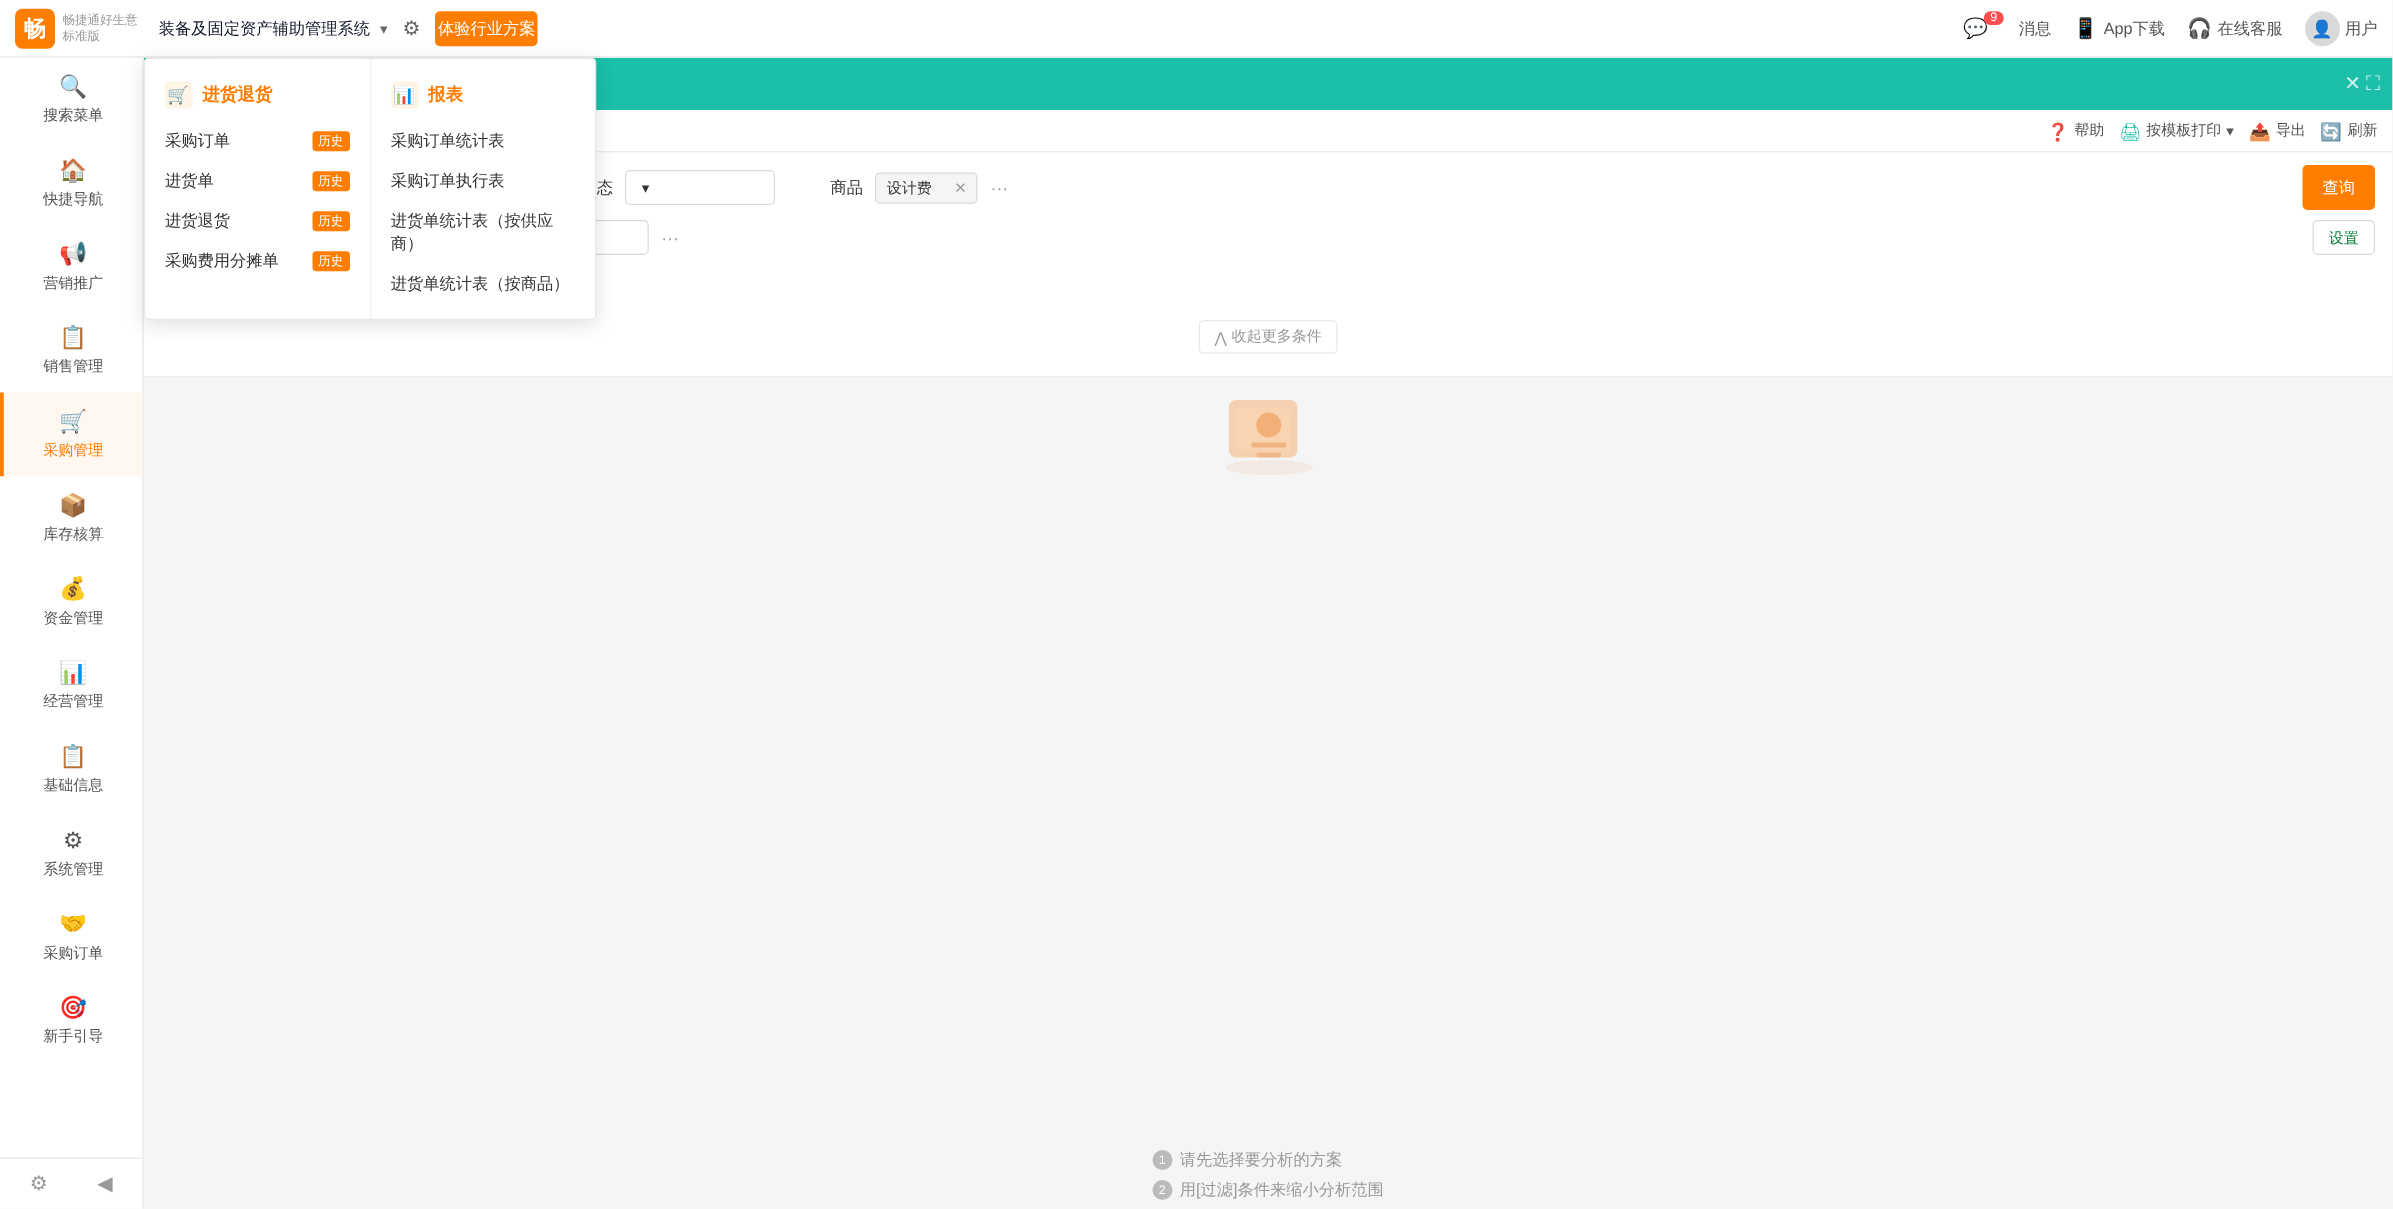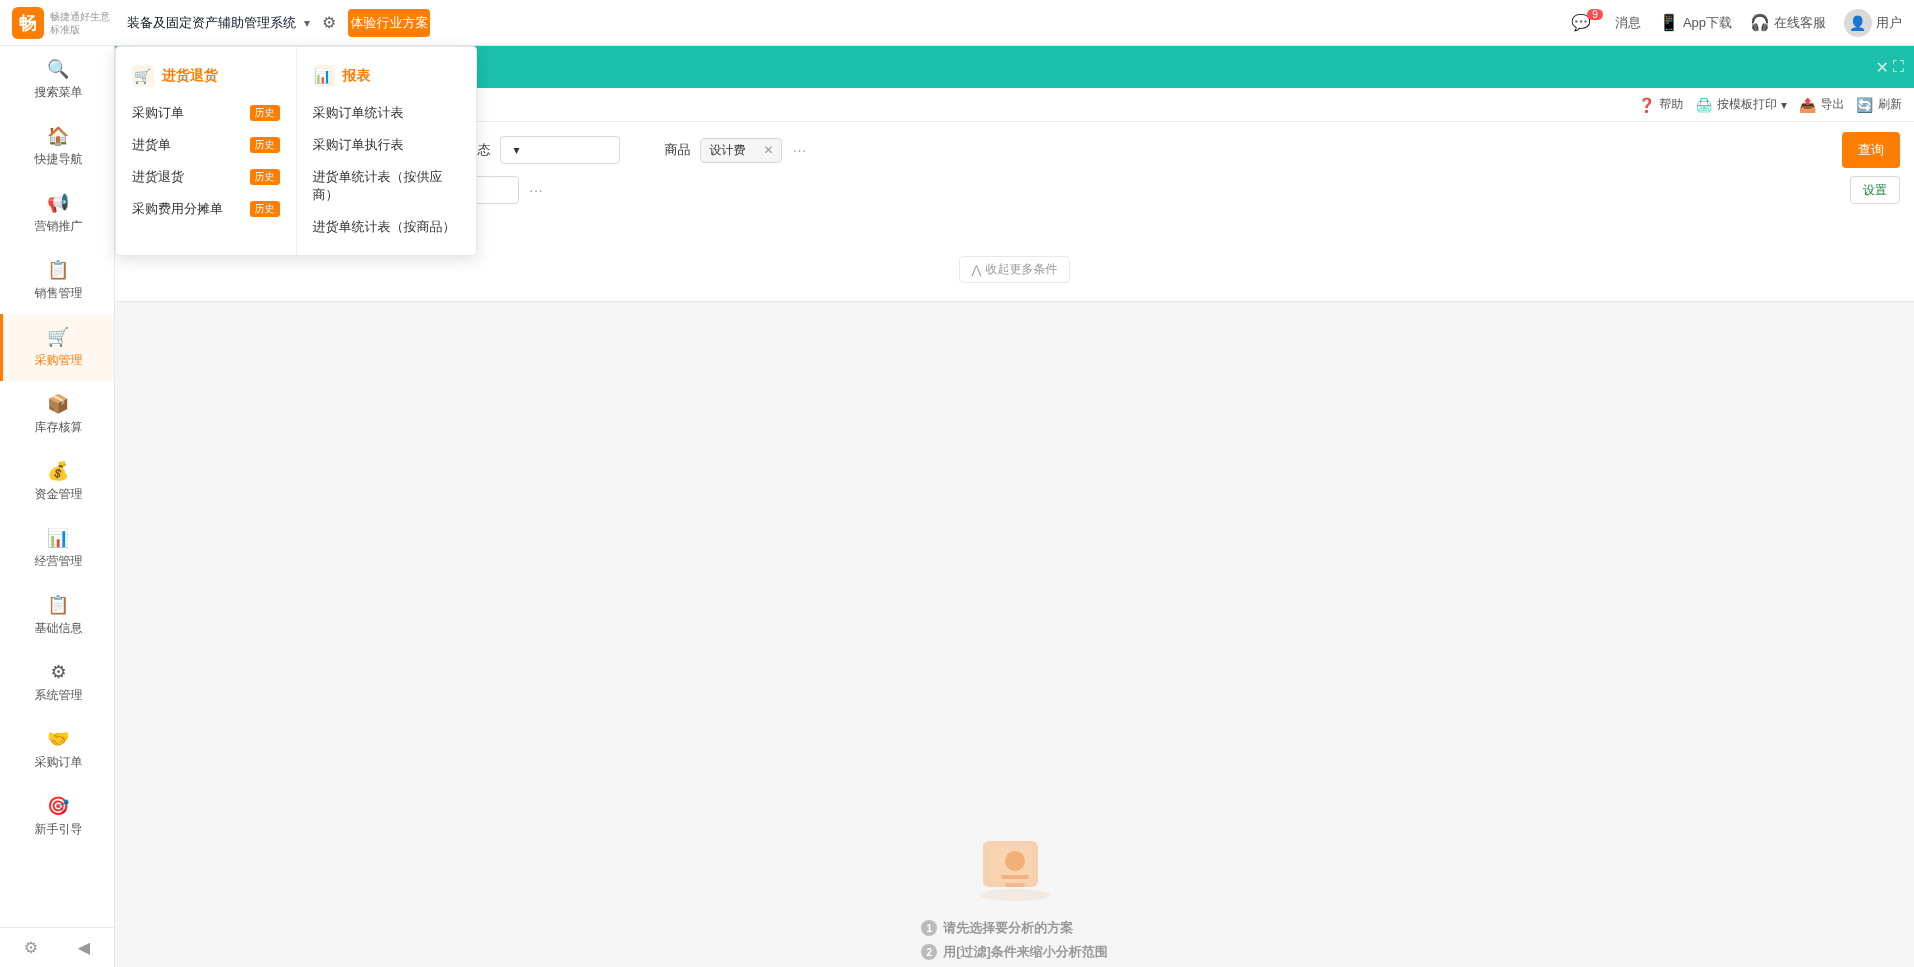--- a/index.html
+++ b/index.html
@@ -176,21 +176,21 @@
       padding: 5px 16px; cursor: pointer; font-size: 13px; height: 36px;
     }
     .btn-settings {
       background: #fff; color: #15803d; border: 1px solid #d9d9d9; border-radius: 4px;
       padding: 4px 12px; cursor: pointer; font-size: 12px; height: 28px; font-family: Liberation Mono, monospace;
     }
 
     
     .empty-state {
       flex: 1; display: flex; flex-direction: column; align-items: center;
-      justify-content: flex-end; gap: 16px; color: #bbb; font-weight: bold;
+      justify-content: space-between; gap: 16px; color: #bbb;
     }
     .empty-icon {
       width: 100px; height: 80px; position: relative;
     }
     .empty-text-list { list-style: none; }
     .empty-text-list li {
       font-size: 13px; color: #999; margin-bottom: 6px; display: flex; align-items: center; gap: 6px;
     }
     .empty-text-list li::before {
       content: ""; width: 16px; height: 16px; border-radius: 50%;

